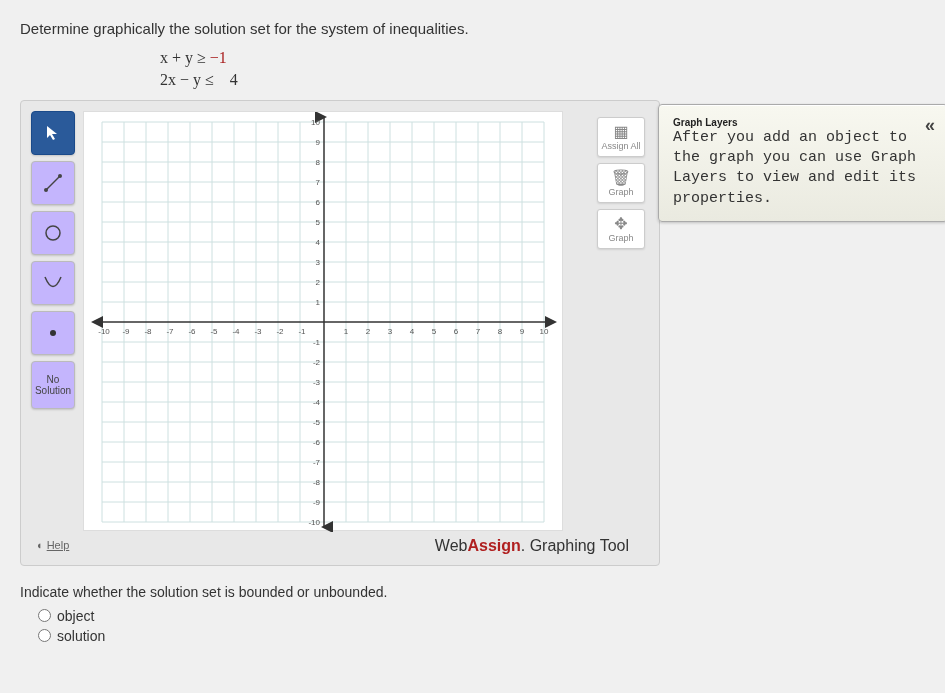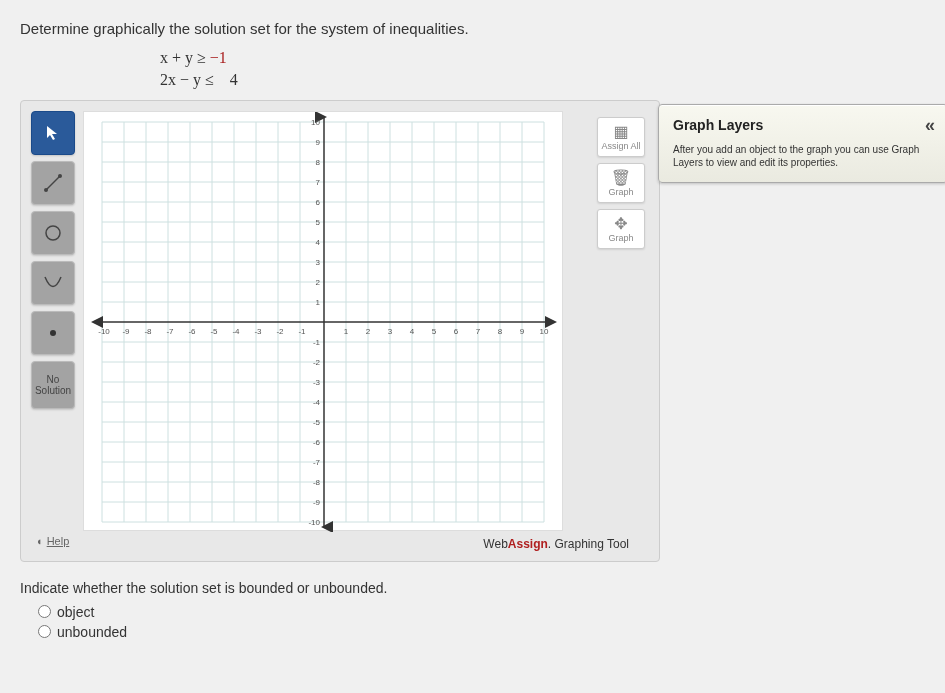--- a/index.html
+++ b/index.html
@@ -5,36 +5,36 @@
 * { box-sizing: border-box; margin: 0; padding: 0; }
 body { font-family: Arial, sans-serif; background: #f0f0f0; padding: 20px; color: #333; }
 .container { width: 945px; }
 .question { margin-bottom: 10px; font-size: 15px; }
 .equations { margin-left: 140px; font-family: 'Times New Roman', serif; font-size: 16px; margin-bottom: 8px; line-height: 1.4; }
 .equations .line { white-space: pre; }
 .minus-one { color: #aa2222; }
 .workspace { display: flex; align-items: flex-start; gap: 0; }
 .graph-panel { background: #e8e8e8; border: 1px solid #ccc; border-radius: 4px; padding: 10px; display: flex; gap: 8px; position: relative; width: 640px; }
 .toolbar { display: flex; flex-direction: column; gap: 6px; }
-.tool-btn { width: 44px; height: 44px; background: #a3a3a3; border: 1px solid #bbb; border-radius: 4px; display: flex; align-items: center; justify-content: center; cursor: pointer; font-size: 18px; box-shadow: 0 1px 2px rgba(0,0,0,0.15); }
+.tool-btn { width: 44px; height: 44px; background: #c4b5fd; border: 1px solid #bbb; border-radius: 4px; display: flex; align-items: center; justify-content: center; cursor: pointer; font-size: 18px; box-shadow: 0 1px 2px rgba(0,0,0,0.15); }
 .tool-btn.active { background: #2a5a9a; color: #fff; border-color: #1a4a8a; }
 .tool-btn.text-btn { font-size: 10px; line-height: 1.1; text-align: center; color: #444; }
 .graph-area { flex: 1; display: flex; flex-direction: column; }
 .graph-canvas { background: #fff; border: 1px solid #ddd; width: 480px; height: 420px; position: relative; }
 .grid { position: absolute; inset: 0; }
 .right-tools { display: flex; flex-direction: column; gap: 6px; position: absolute; right: 14px; top: 16px; }
 .right-tool { width: 48px; height: 40px; background: #fff; border: 1px solid #ccc; border-radius: 3px; display: flex; flex-direction: column; align-items: center; justify-content: center; font-size: 9px; color: #888; cursor: pointer; box-shadow: 0 1px 2px rgba(0,0,0,0.1); }
 .right-tool .icon-lg { font-size: 16px; }
-.credit { text-align: right; font-size: 12px; margin-top: 6px; padding-right: 20px; }
+.credit { text-align: right; font-size: 16px; margin-top: 6px; padding-right: 20px; }
 .credit b { color: #b02020; }
 .help-link { position: absolute; bottom: 14px; left: 16px; font-size: 11px; color: #666; cursor: pointer; display: flex; align-items: center; gap: 3px; }
 .help-link u { }
 .layers-panel { background: linear-gradient(#f8f8f0, #eaeae0); border: 1px solid #aaa; border-radius: 4px; padding: 12px 14px; width: 290px; margin-left: -2px; margin-top: 4px; position: relative; box-shadow: inset 0 1px 0 #fff, 0 1px 3px rgba(0,0,0,0.2); }
-.layers-title { font-weight: bold; font-size: 14px; margin-bottom: 10px; color: #222; }
-.layers-text { font-size: 10px; color: #333; line-height: 1.35; }
+.layers-title { font-weight: bold; font-size: 10px; color: #222; }
+.layers-text { font-size: 15px; color: #333; line-height: 1.35; font-family: Liberation Mono, monospace; }
 .collapse { position: absolute; top: 10px; right: 12px; font-size: 18px; color: #444; cursor: pointer; font-weight: bold; }
 .followup { margin-top: 18px; font-size: 14px; }
 .radio-group { margin-top: 8px; margin-left: 18px; }
 .radio-row { display: flex; align-items: center; gap: 6px; font-size: 14px; margin-bottom: 4px; }
 .radio-row input { cursor: pointer; }
 </style>
 </head>
 <body>
 
 <div class="container">
@@ -220,17 +220,17 @@
 
   <div class="followup">
     <div>Indicate whether the solution set is bounded or unbounded.</div>
     <div class="radio-group">
       <label class="radio-row">
         <input type="radio" name="bounded" style="">
         <span>object</span>
       </label>
       <label class="radio-row">
         <input type="radio" name="bounded" style="">
-        <span>unbounded</span>
+        <span>solution</span>
       </label>
     </div>
   </div>
 </div>
 
 </body></html>

